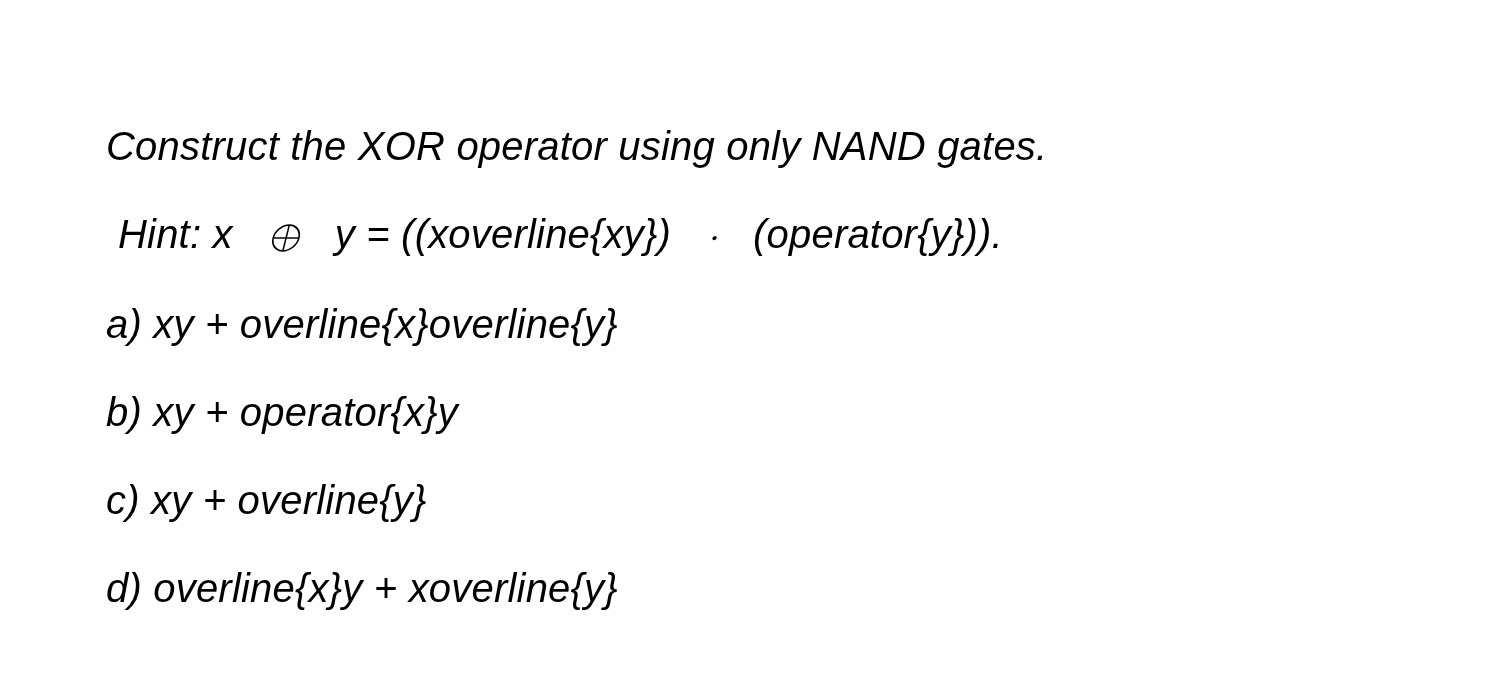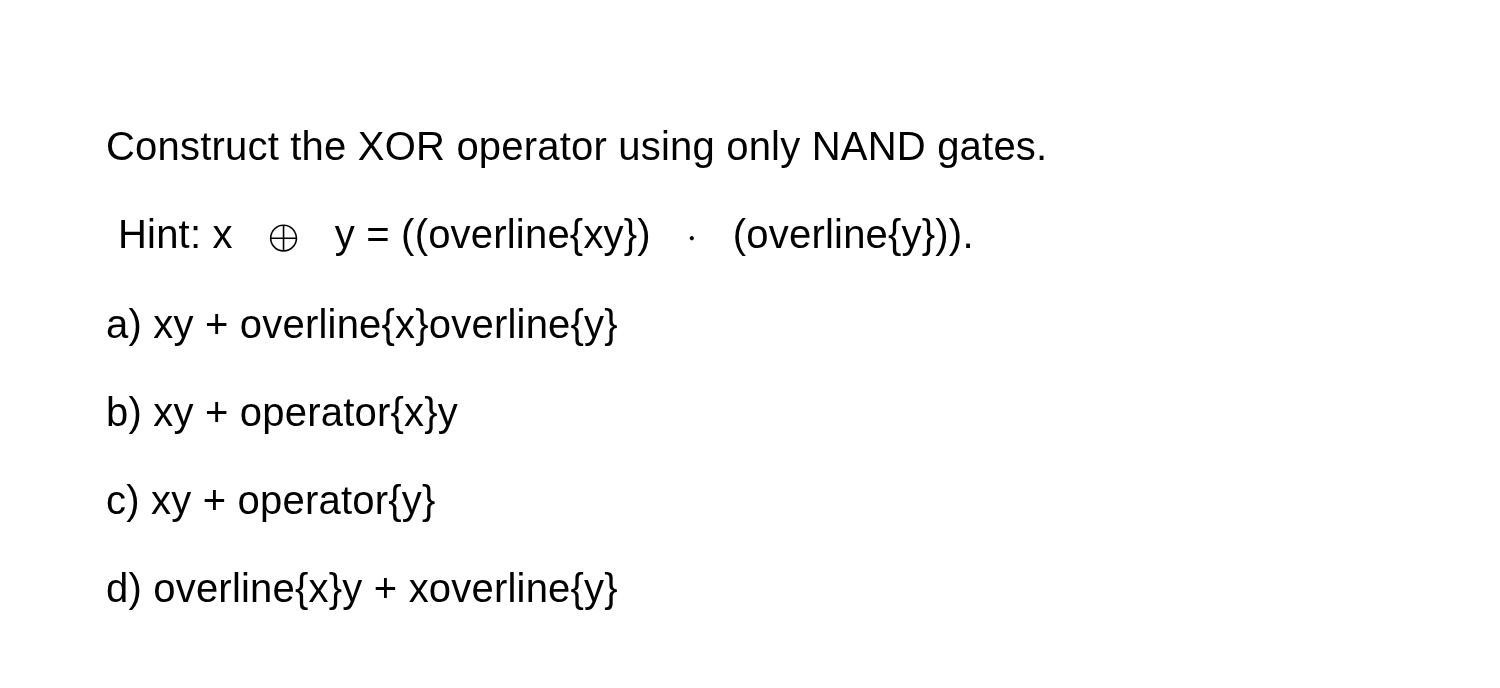--- a/index.html
+++ b/index.html
@@ -1,18 +1,19 @@
 <!DOCTYPE html>
 <html><head>
   <meta charset="utf-8">
   <style>
     * {
       margin: 12px;
       padding: 0;
       box-sizing: border-box;
+      font-style: italic;
     }
     body {
       width: 1500px;
       height: 688px;
       background: #ffffff;
       font-family: -apple-system, BlinkMacSystemFont, "Segoe UI", Helvetica, Arial, sans-serif;
       padding: 80px 70px;
       color: #000000;
     }
     .line {
@@ -27,19 +28,19 @@
     .dot {
       font-family: "Cambria Math", "STIX", "Latin Modern Math", serif;
     }
   </style>
 </head>
 <body>
 
 <div class="line">Construct the XOR operator using only NAND gates.</div>
 
 <div class="line">
-  <span>Hint: x </span><span class="xor-symbol">⊕</span><span> y = ((overline{xy}) </span><span class="dot">·</span><span> (overline{y})).</span>
+  <span>Hint: x </span><span class="xor-symbol">⊕</span><span> y = ((xoverline{xy}) </span><span class="dot">·</span><span> (operator{y})).</span>
 </div>
 
 <div class="line">a) xy + overline{x}overline{y}</div>
 <div class="line">b) xy + operator{x}y</div>
-<div class="line">c) xy + operator{y}</div>
+<div class="line">c) xy + overline{y}</div>
 <div class="line">d) overline{x}y + xoverline{y}</div>
 
 </body></html>

